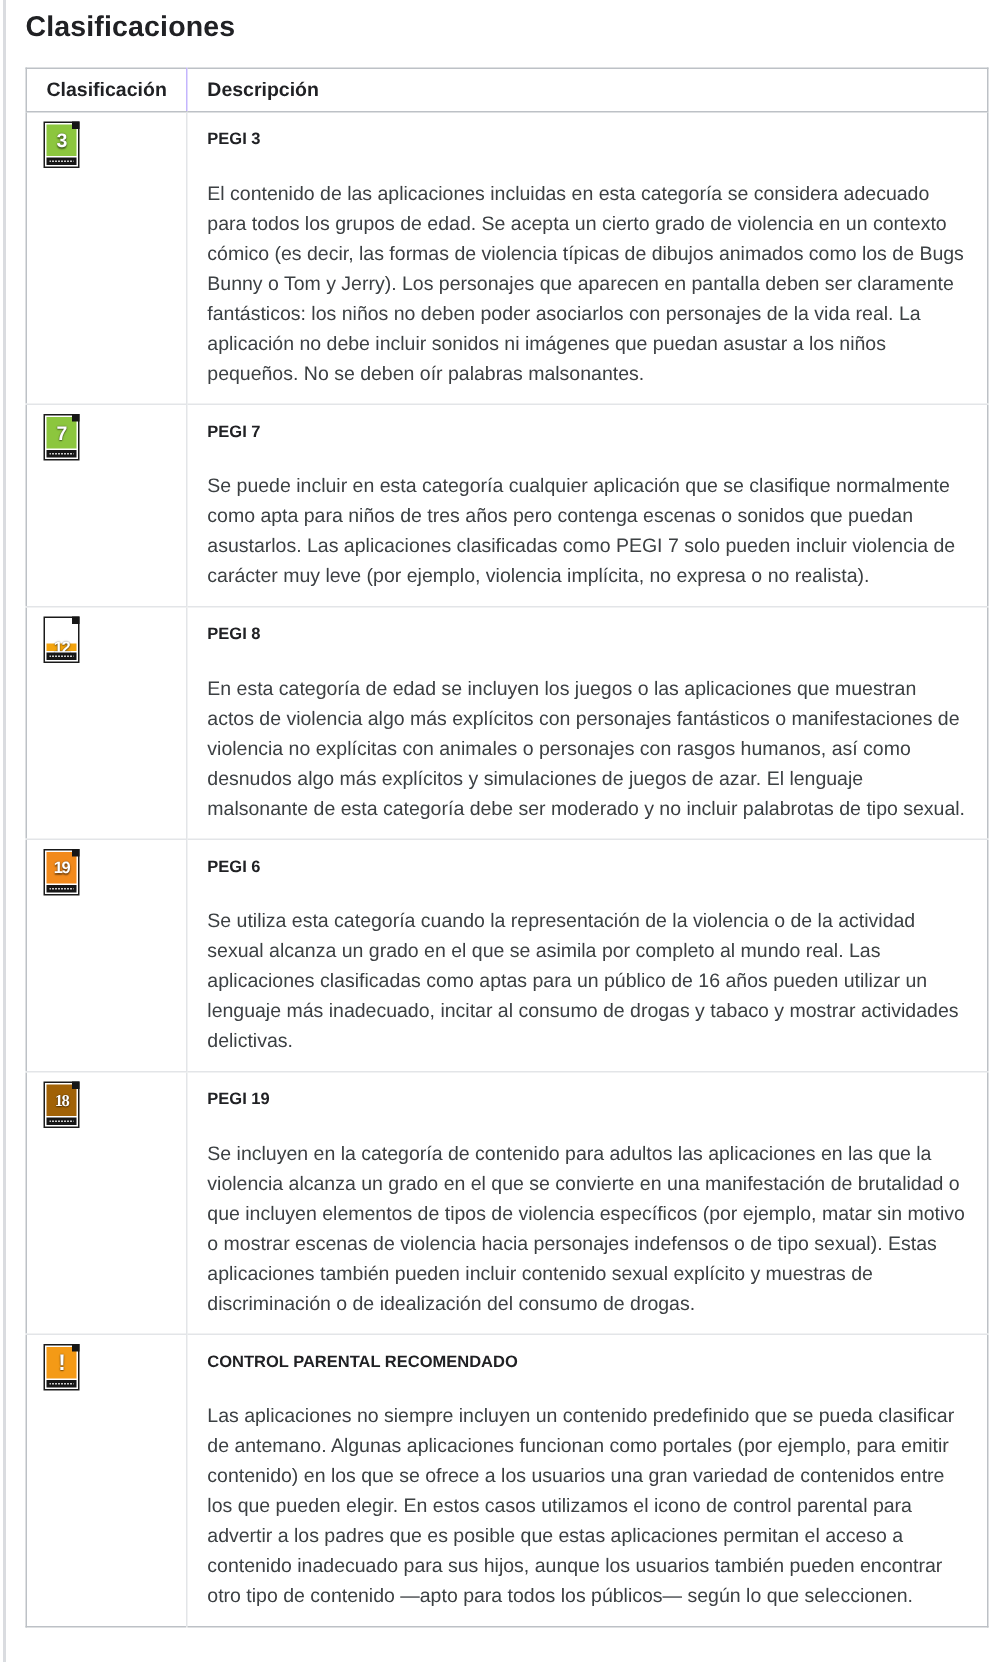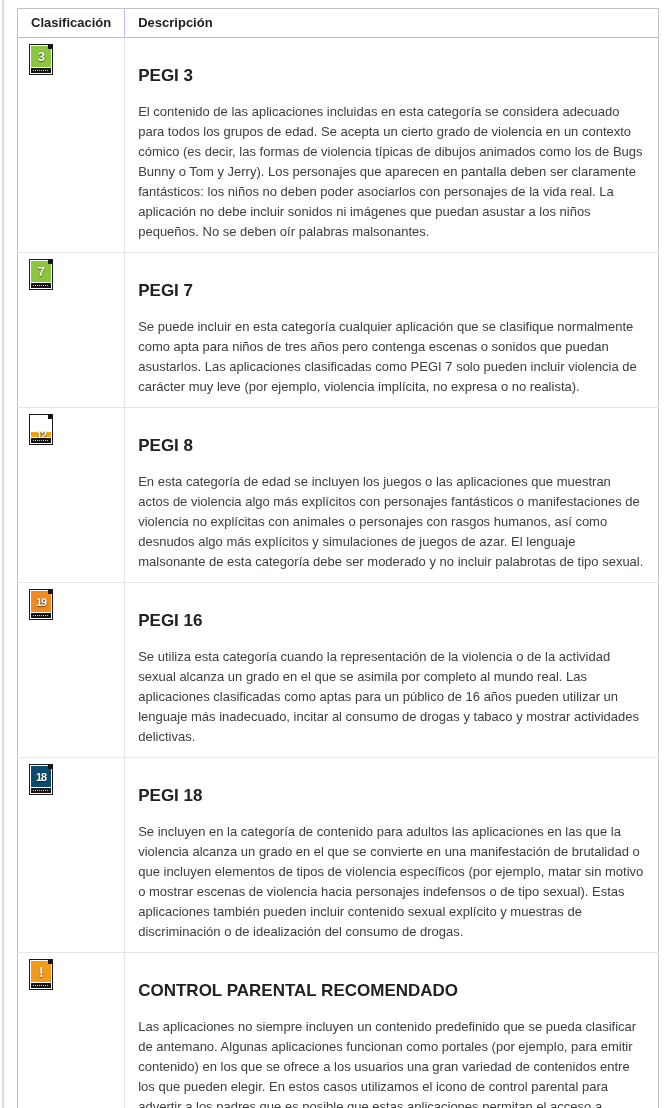--- a/index.html
+++ b/index.html
@@ -47,25 +47,24 @@
   table.ratings td {
     vertical-align: top;
     border-top: 1px solid #e3e5e8;
     border-left: 1px solid #e3e5e8;
     padding: 8px 13px 10px 13px;
   }
   table.ratings td:first-child { border-left: none; }
   table.ratings tr.header-row th:first-child { width: 101px; }
   .cell-icon { padding-top: 6px !important; padding-left: 11px !important; }
   .row-title {
-    font-size: 17px;
+    font-size: 11px;
     font-weight: 700;
     color: #202124;
     line-height: 20px;
-    margin-top: 20px;
   }
   .row-desc {
     font-size: 13px;
     color: #3c4043;
     line-height: 20px;
     margin-top: 16px;
   }
   
   .pegi {
     position: relative;
@@ -102,20 +101,21 @@
     width: 5px; height: 5px;
     background: #161616;
   }
 </style>
 </head>
 <body>
 
 <div class="left-rule"></div>
 
 <div class="content">
+  <h2 class="page-title">Clasificaciones</h2>
 
   <table class="ratings">
     <tbody>
       <tr class="header-row">
         <th>Clasificación</th>
         <th>Descripción</th>
       </tr>
 
       <tr>
         <td class="cell-icon">
@@ -161,35 +161,35 @@
 
       <tr>
         <td class="cell-icon">
           <div class="pegi">
             <span class="pegi-num two-digit" style="background: rgb(242, 138, 28);">19</span>
             <span class="pegi-strip"></span>
             <span class="pegi-corner"></span>
           </div>
         </td>
         <td>
-          <p class="row-title">PEGI 16</p>
+          <p class="row-title">PEGI 6</p>
           <p class="row-desc">Se utiliza esta categoría cuando la representación de la violencia o de la actividad sexual alcanza un grado en el que se asimila por completo al mundo real. Las aplicaciones clasificadas como aptas para un público de 16 años pueden utilizar un lenguaje más inadecuado, incitar al consumo de drogas y tabaco y mostrar actividades delictivas.</p>
         </td>
       </tr>
 
       <tr>
         <td class="cell-icon">
           <div class="pegi">
-            <span class="pegi-num two-digit" style="background: #0c4a6e;">18</span>
-            <span class="pegi-strip"></span>
-            <span class="pegi-corner"></span>
-          </div>
-        </td>
-        <td>
-          <p class="row-title">PEGI 18</p>
+            <span class="pegi-num two-digit" style="background: #a16207; font-family: Liberation Serif, serif;">18</span>
+            <span class="pegi-strip"></span>
+            <span class="pegi-corner"></span>
+          </div>
+        </td>
+        <td>
+          <p class="row-title">PEGI 19</p>
           <p class="row-desc">Se incluyen en la categoría de contenido para adultos las aplicaciones en las que la violencia alcanza un grado en el que se convierte en una manifestación de brutalidad o que incluyen elementos de tipos de violencia específicos (por ejemplo, matar sin motivo o mostrar escenas de violencia hacia personajes indefensos o de tipo sexual). Estas aplicaciones también pueden incluir contenido sexual explícito y muestras de discriminación o de idealización del consumo de drogas.</p>
         </td>
       </tr>
 
       <tr>
         <td class="cell-icon">
           <div class="pegi">
             <span class="pegi-num bang" style="background: rgb(244, 154, 22);">!</span>
             <span class="pegi-strip"></span>
             <span class="pegi-corner"></span>

